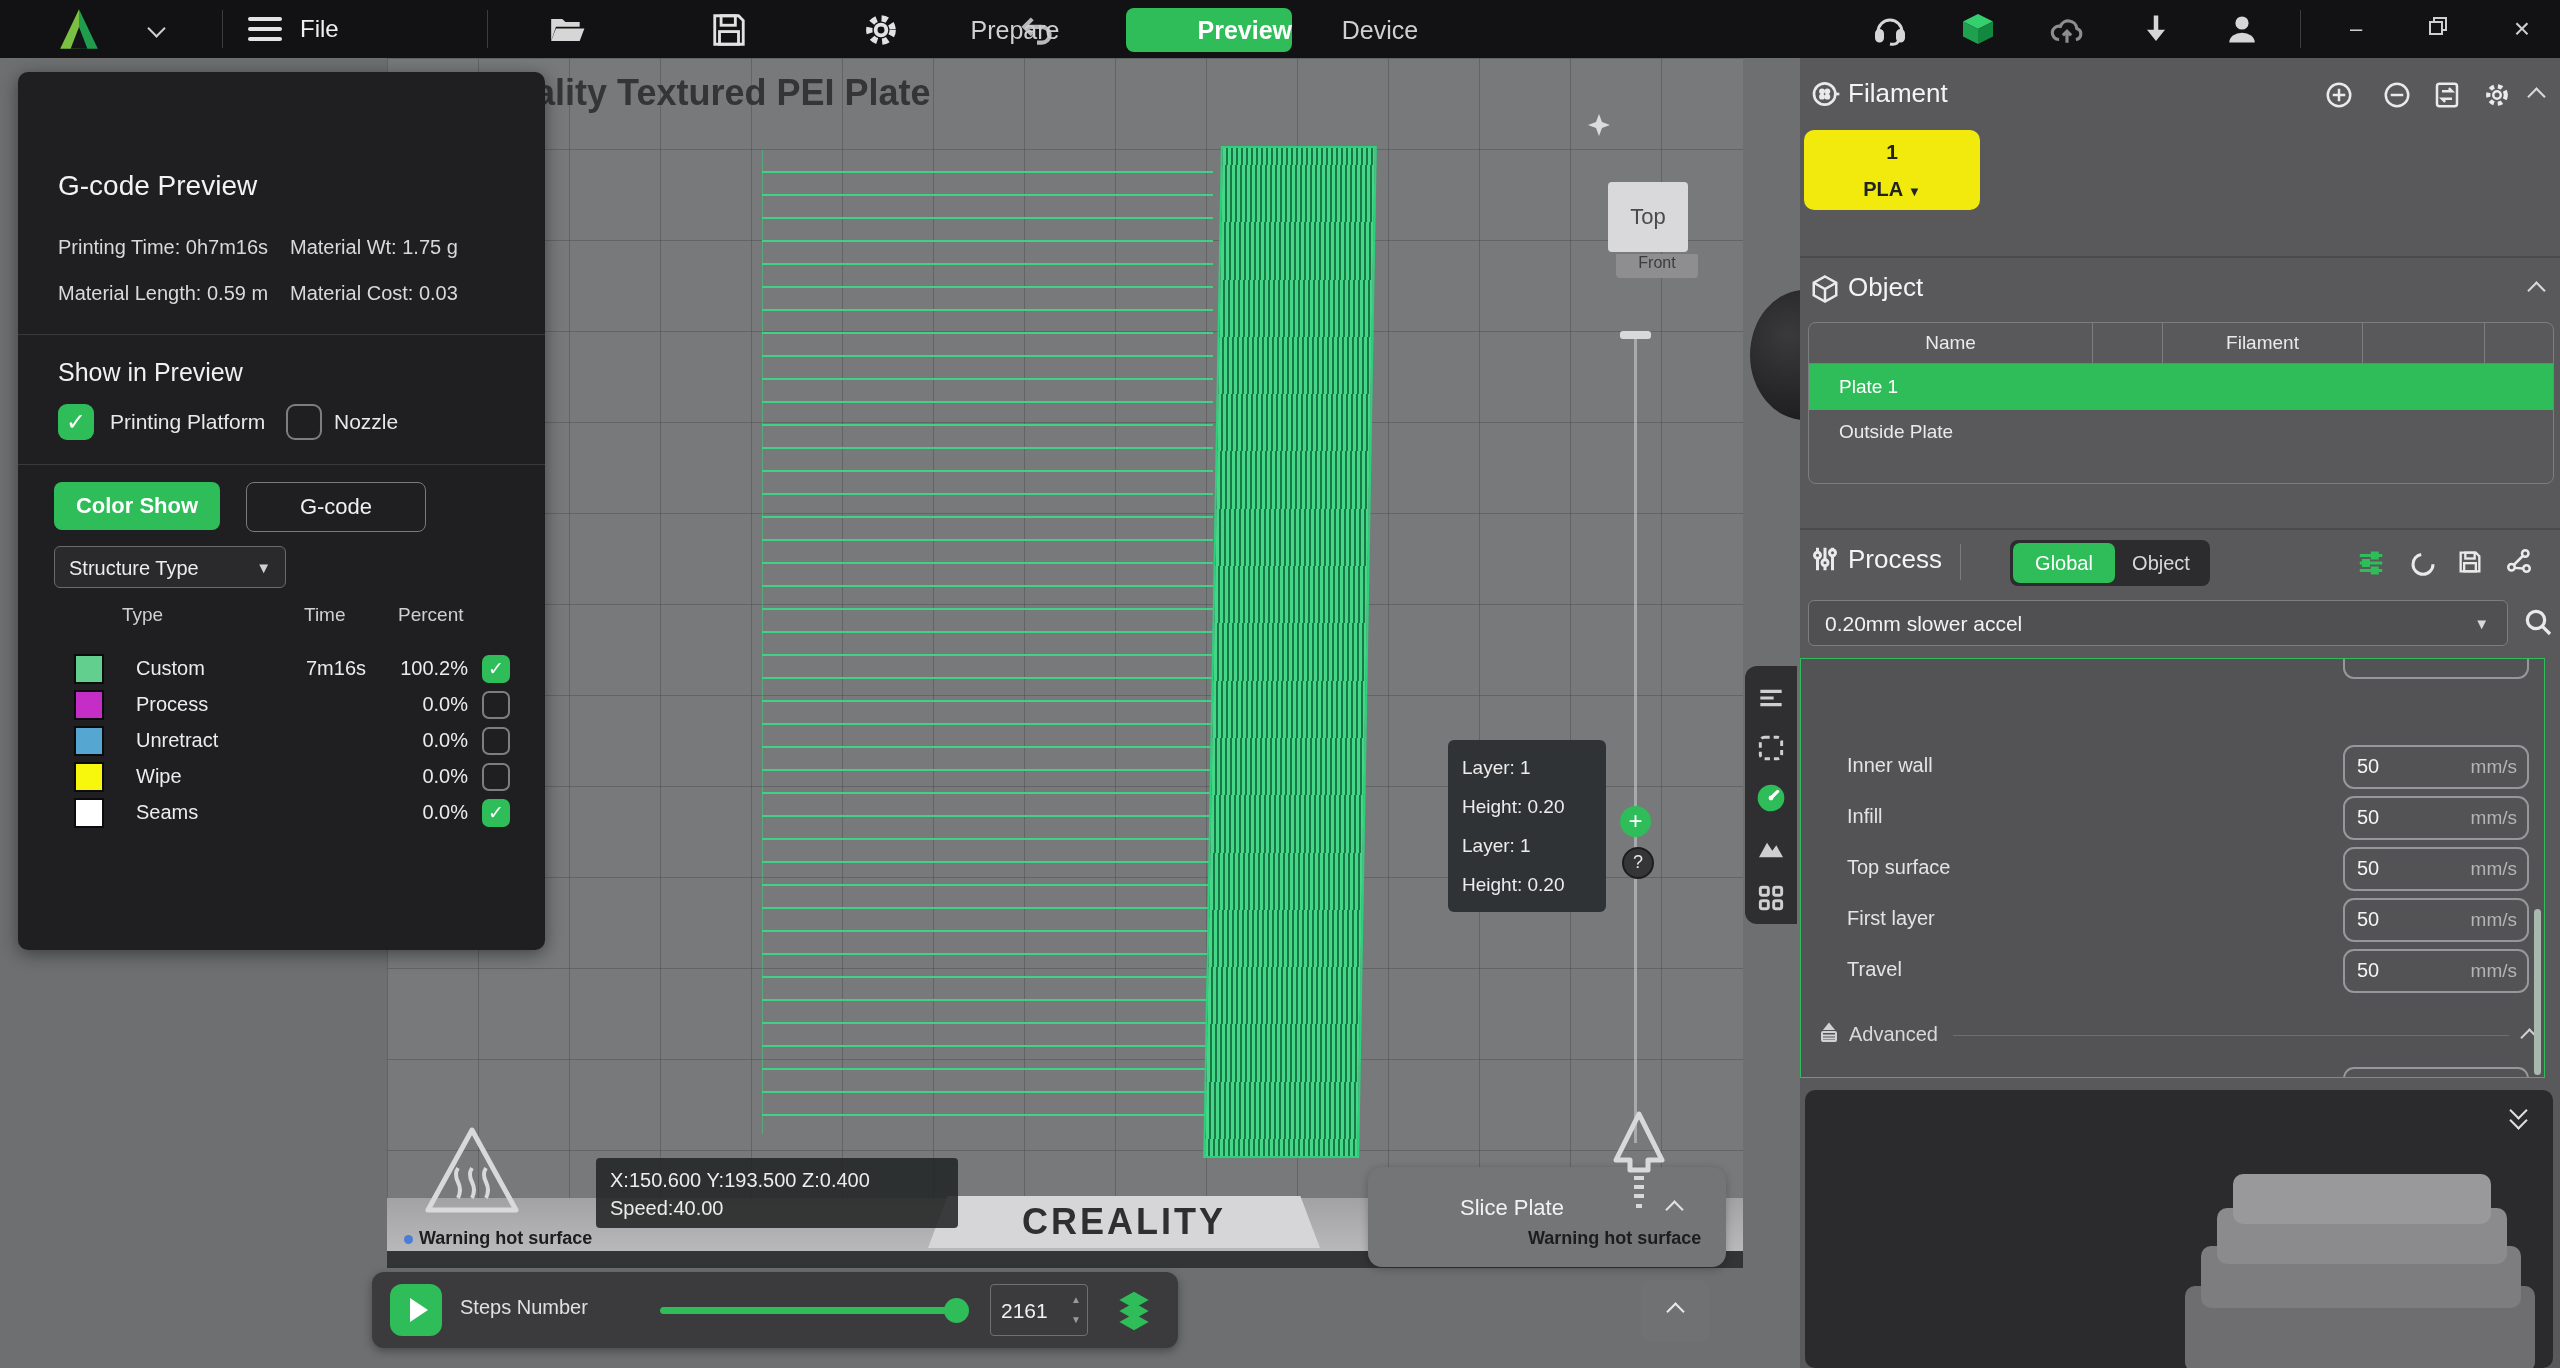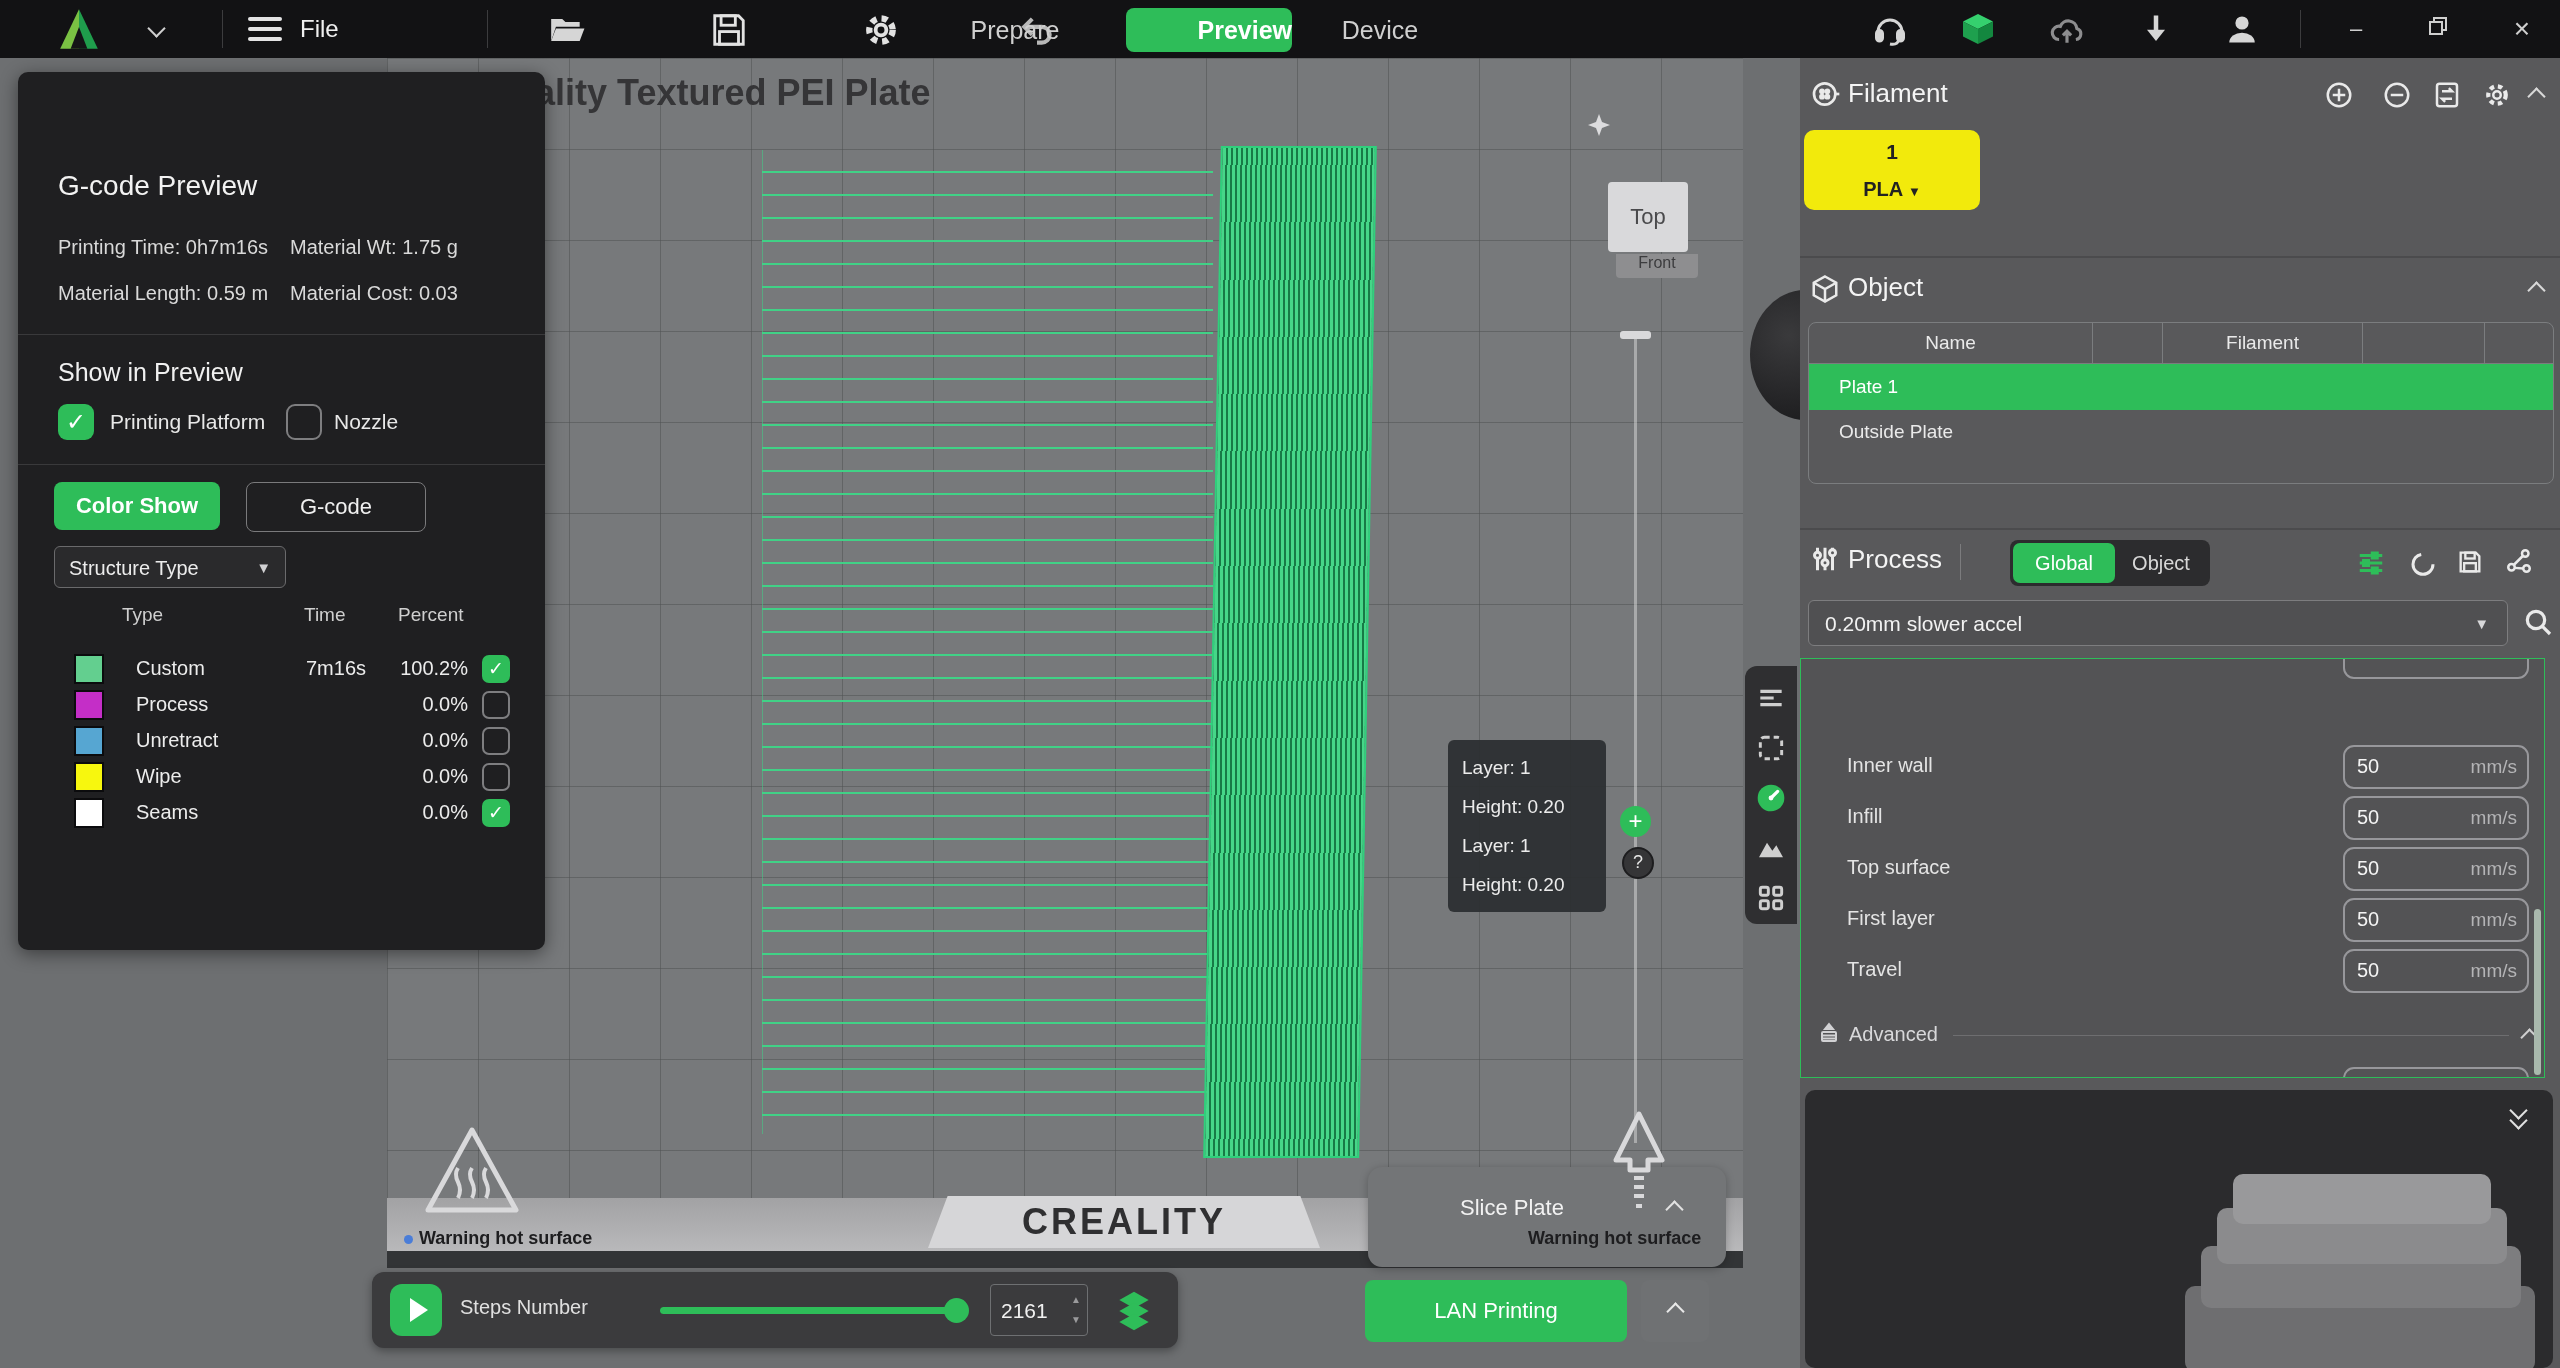--- a/index.html
+++ b/index.html
@@ -172,20 +172,24 @@
   <div class="plusbtn">+</div>
   <div class="helpbtn">?</div>
 
   <div class="tooltip">
     <div>Layer: 1</div>
     <div>Height: 0.20</div>
     <div>Layer: 1</div>
     <div>Height: 0.20</div>
   </div>
 
+  <div class="coords">
+    <div>X:150.600  Y:193.500  Z:0.400</div>
+    <div>Speed:40.00</div>
+  </div>
 
   <div class="abs" style="left:420px;top:1122px;z-index:5;">
     <svg width="104" height="96" viewBox="0 0 104 96" fill="none" stroke="#d9d9db" stroke-width="5">
       <path d="M52 8 L96 88 L8 88 Z" stroke-linejoin="round"></path>
       <path d="M38 76 q4 -8 0 -16 q-4 -8 0 -14" stroke-width="4"></path>
       <path d="M52 76 q4 -8 0 -16 q-4 -8 0 -14" stroke-width="4"></path>
       <path d="M66 76 q4 -8 0 -16 q-4 -8 0 -14" stroke-width="4"></path>
     </svg>
   </div>
   <div class="warnlabel" style="left:404px;top:1228px;">
@@ -199,23 +203,20 @@
   </div>
   <div class="warnlabel" style="left:1528px;top:1228px;">
     <span>Warning hot surface</span>
   </div>
 
   <div class="slicepanel">
     <span style="position:absolute;left:92px;top:28px;font-size:22px;color:#f2f2f2;">Slice Plate</span>
     <span class="chev up" style="position:absolute;left:300px;top:36px;color:#e2e2e2;border-width:2px;"></span>
   </div>
 
-  <div class="lanbtn">
-      <span>LAN Printing</span>
-    </div>
   <div class="lanexp">
       <span class="chev up" style="border-width:2px;"></span>
     </div>
 
   <div class="title3d">Creality Textured PEI Plate</div>
 
   <div class="playbar">
     <div class="playbtn"></div>
     <div style="position:absolute;left:88px;top:24px;font-size:20px;color:#e0e0e0;">Steps Number</div>
     <div class="track">

